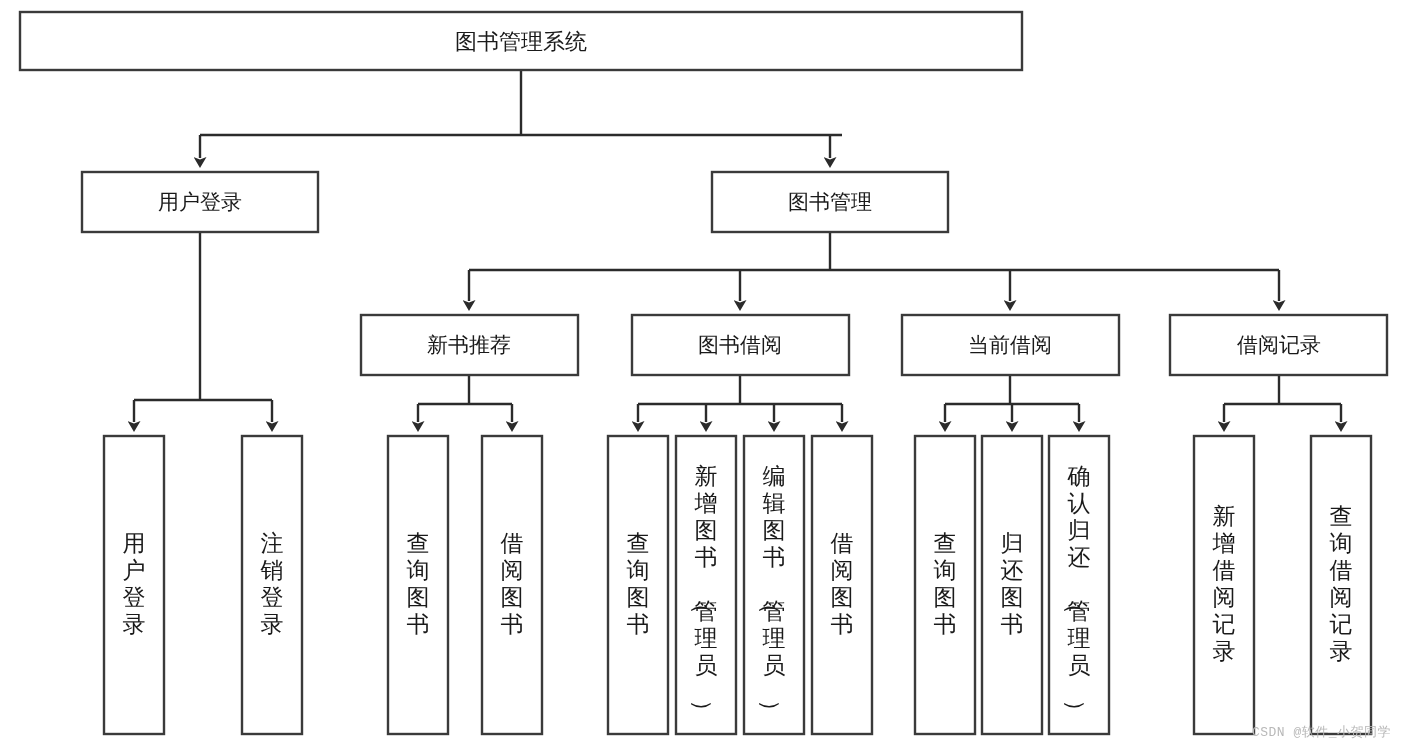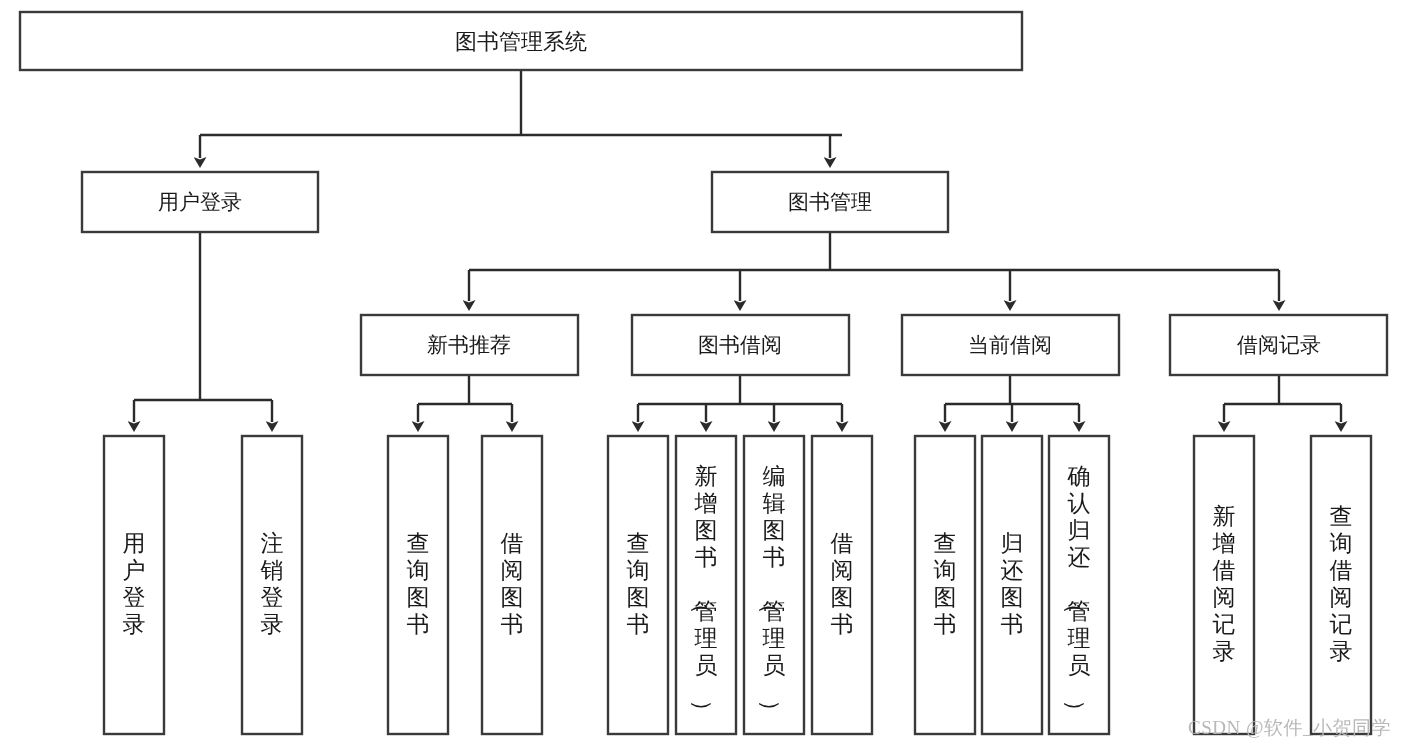--- a/index.html
+++ b/index.html
@@ -46,22 +46,22 @@
     fill: none;
   }
   .edge-head {
     fill: #2b2b2b;
     stroke: none;
   }
   .watermark {
     position: absolute;
     right: 14px;
     bottom: 6px;
-    font-family: Liberation Serif, serif;
-    font-size: 19px;
+    font-family: Liberation Mono, monospace;
+    font-size: 13px;
     color: #b8b8b8;
     letter-spacing: 0.5px;
     white-space: nowrap;
     pointer-events: none;
   }
 </style>
 </head>
 <body>
 
 <svg id="diagram" viewBox="0 0 1405 747">

